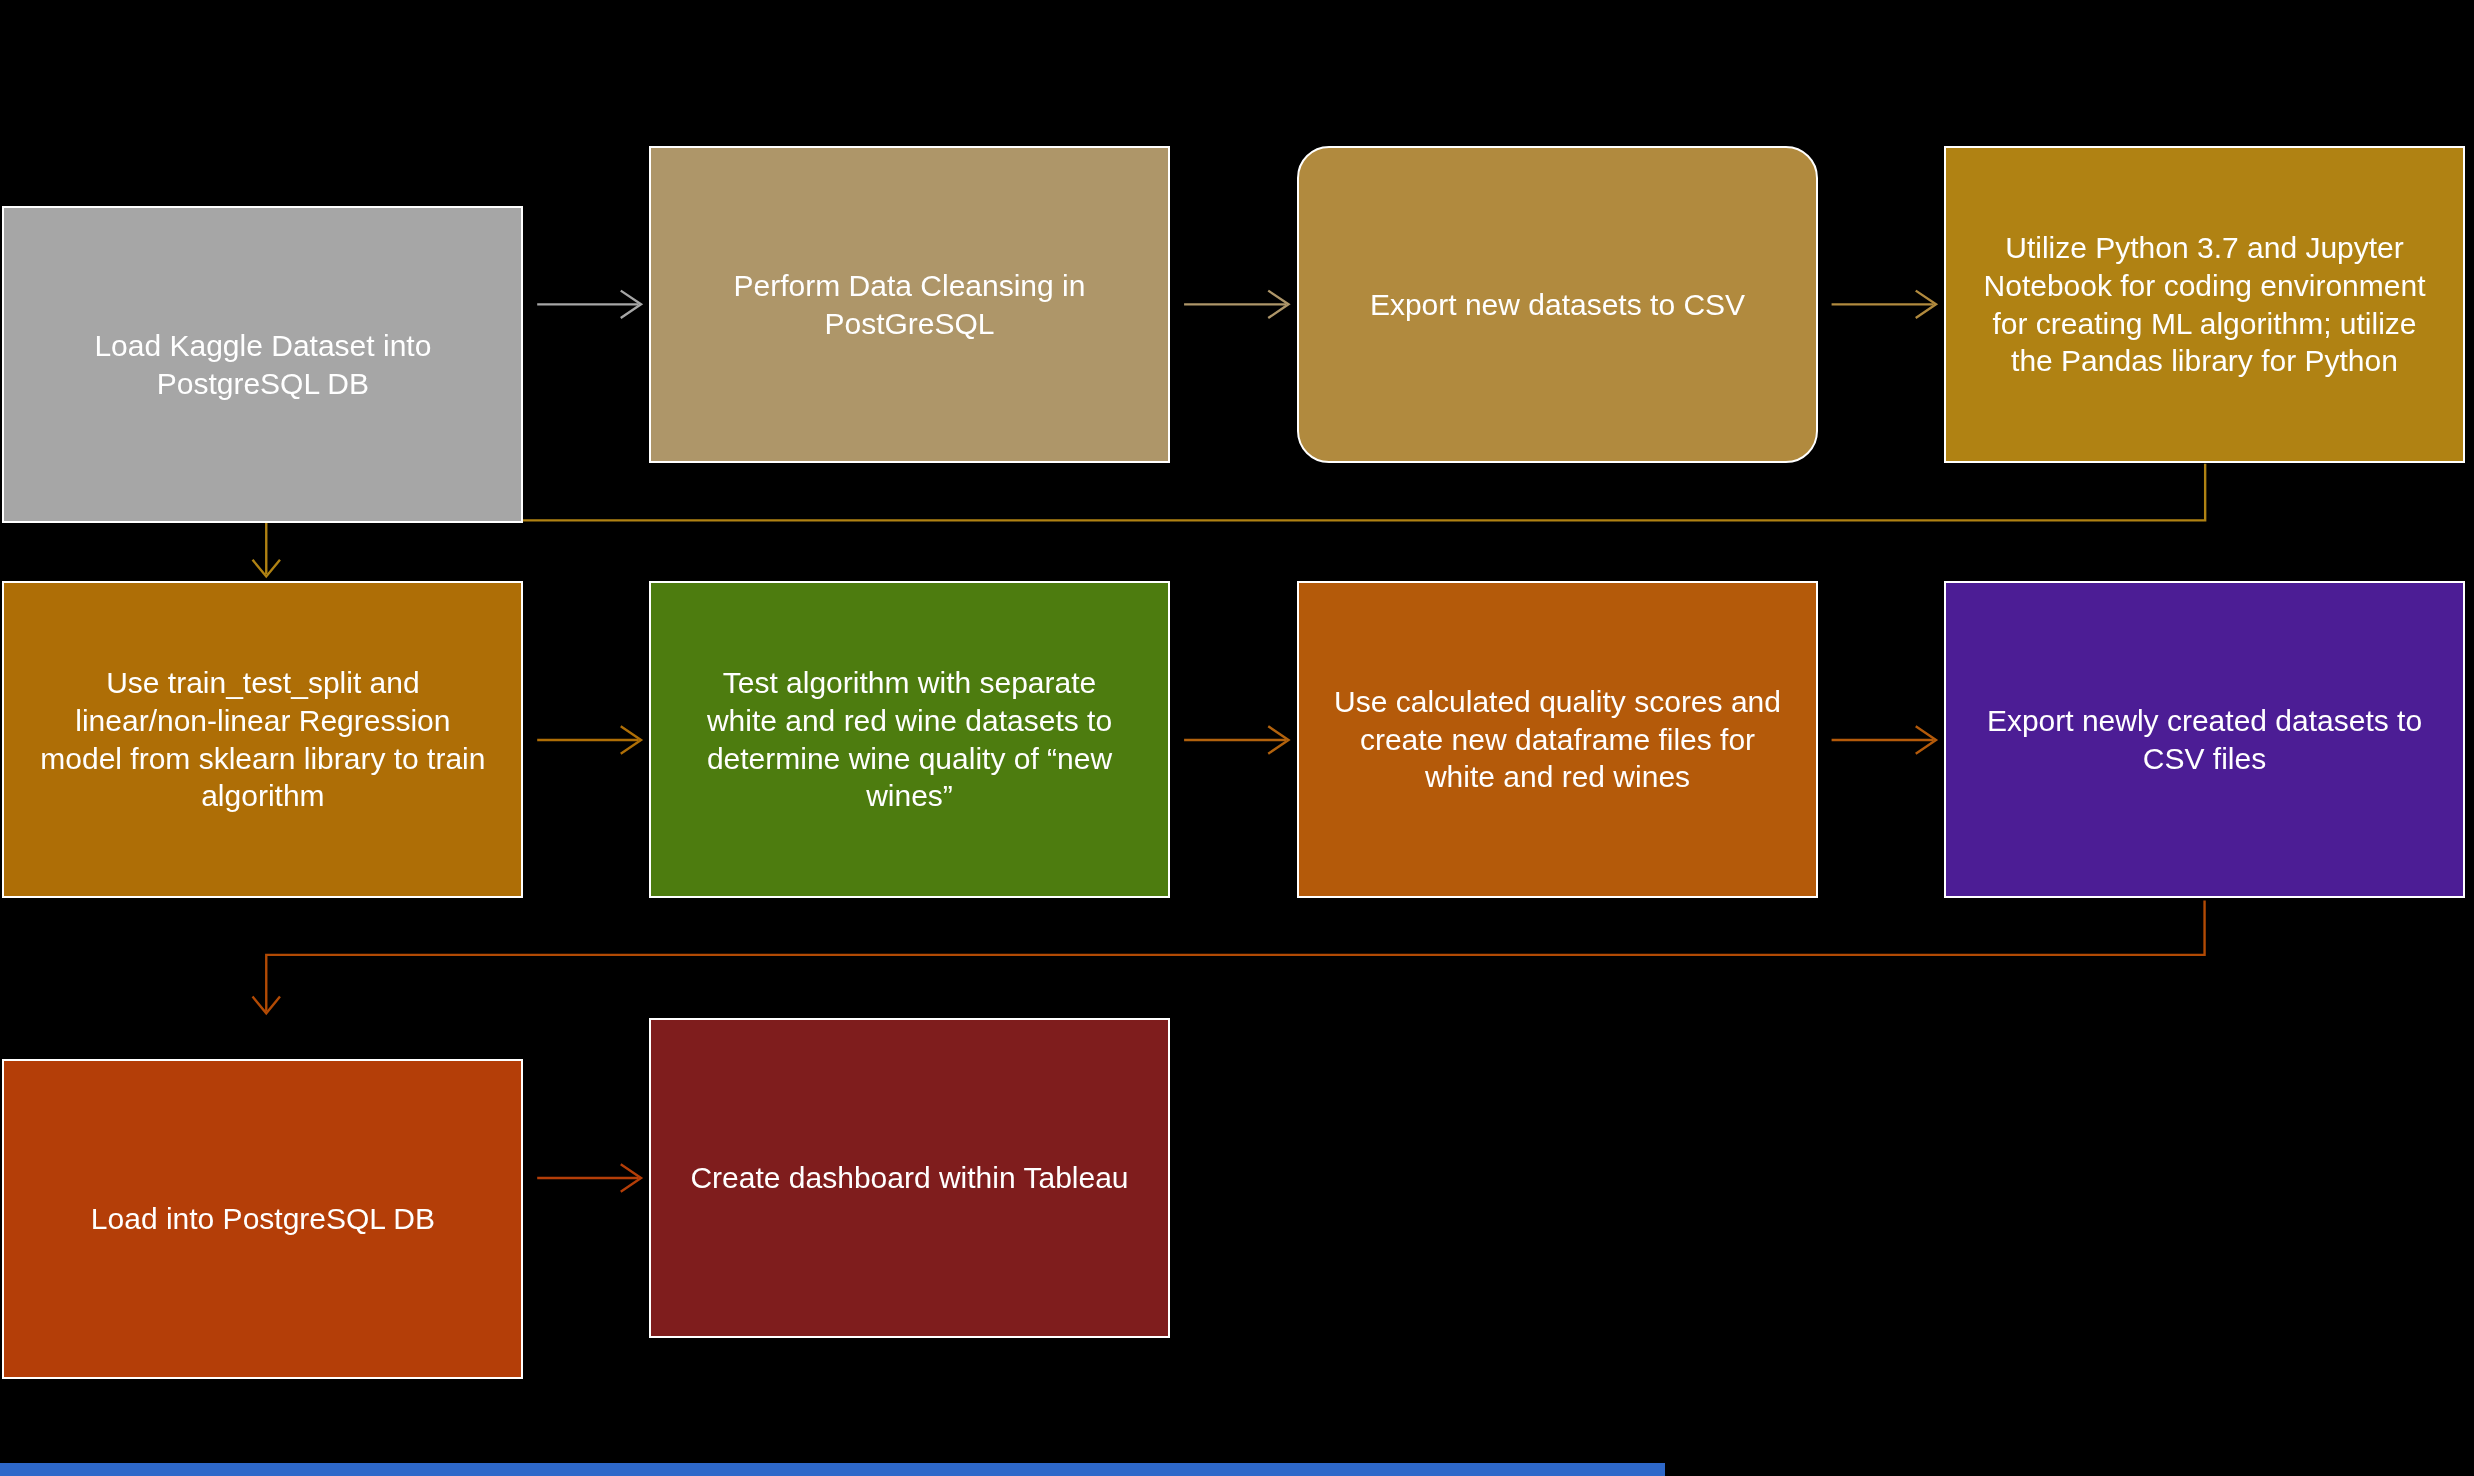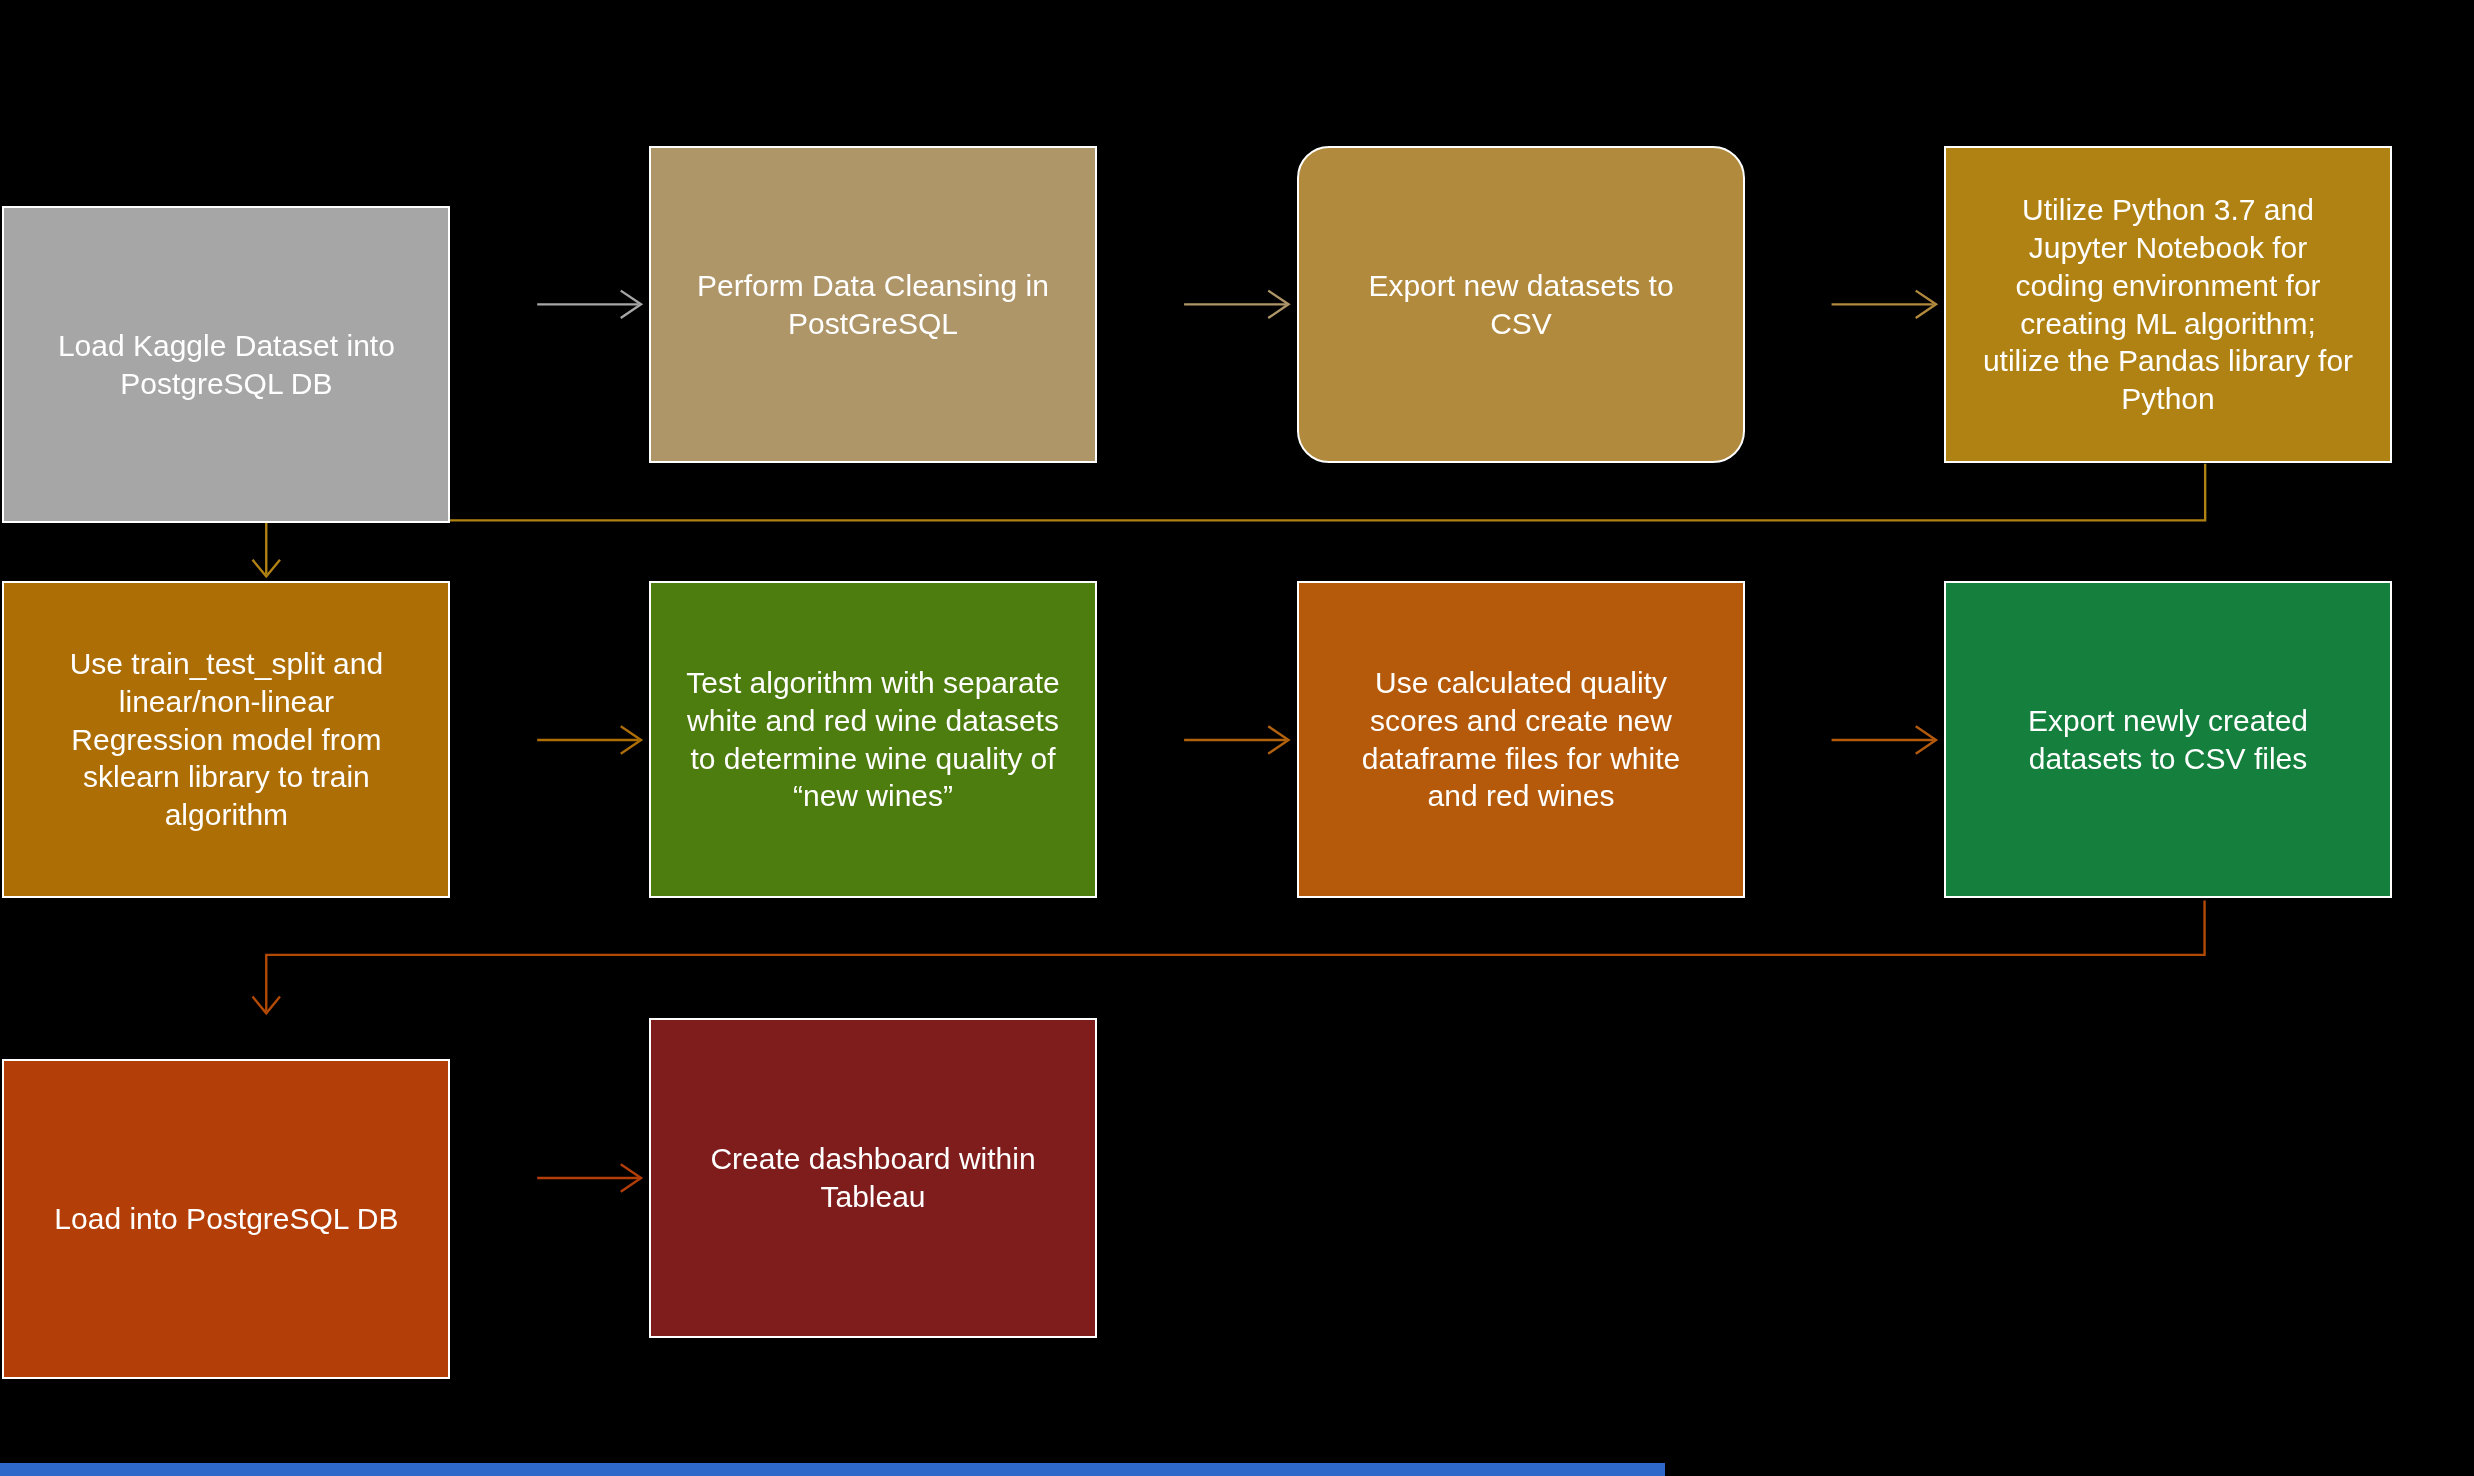--- a/index.html
+++ b/index.html
@@ -6,21 +6,21 @@
   body{
     width:2475px;height:1477px;
     background:#000;
     font-family:"Liberation Sans", sans-serif;
     position:relative;
     overflow:hidden;
   }
   #canvas{position:absolute;left:0;top:0;width:2475px;height:1477px;}
   .box{
     position:absolute;
-    width:448px;height:317px;
+    width:521px;height:317px;
     border:2.4px solid #ffffff;
     box-sizing:border-box;
     display:flex;align-items:center;justify-content:center;
     text-align:center;
     color:#ffffff;
     font-size:30px;
     line-height:1.26;
     padding:0 35px;
   }
   .b1{left:2.4px;top:158px;margin-top:48px;}
@@ -101,21 +101,21 @@
   </div>
   <div class="box b5" style="background-color: rgb(174, 110, 6);">
     <span>Use train_test_split and linear/non-linear Regression model from sklearn library to train algorithm</span>
   </div>
   <div class="box b6" style="background-color: #4d7c0f;">
     <span>Test algorithm with separate white and red wine datasets to determine wine quality of “new wines”</span>
   </div>
   <div class="box b7" style="background-color: rgb(180, 90, 10);">
     <span>Use calculated quality scores and create new dataframe files for white and red wines</span>
   </div>
-  <div class="box b8" style="background-color: #15803d;">
+  <div class="box b8" style="background-color: #4c1d95;">
     <span>Export newly created datasets to CSV files</span>
   </div>
   <div class="box b9" style="background-color: rgb(180, 62, 8); margin-top: 41px;">
     <span>Load into PostgreSQL DB</span>
   </div>
   <div class="box b10" style="background-color: #7f1d1d;">
     <span>Create dashboard within Tableau</span>
   </div>
 
   <div id="footer-bar" style="background-color: rgb(46, 104, 201);"></div>

